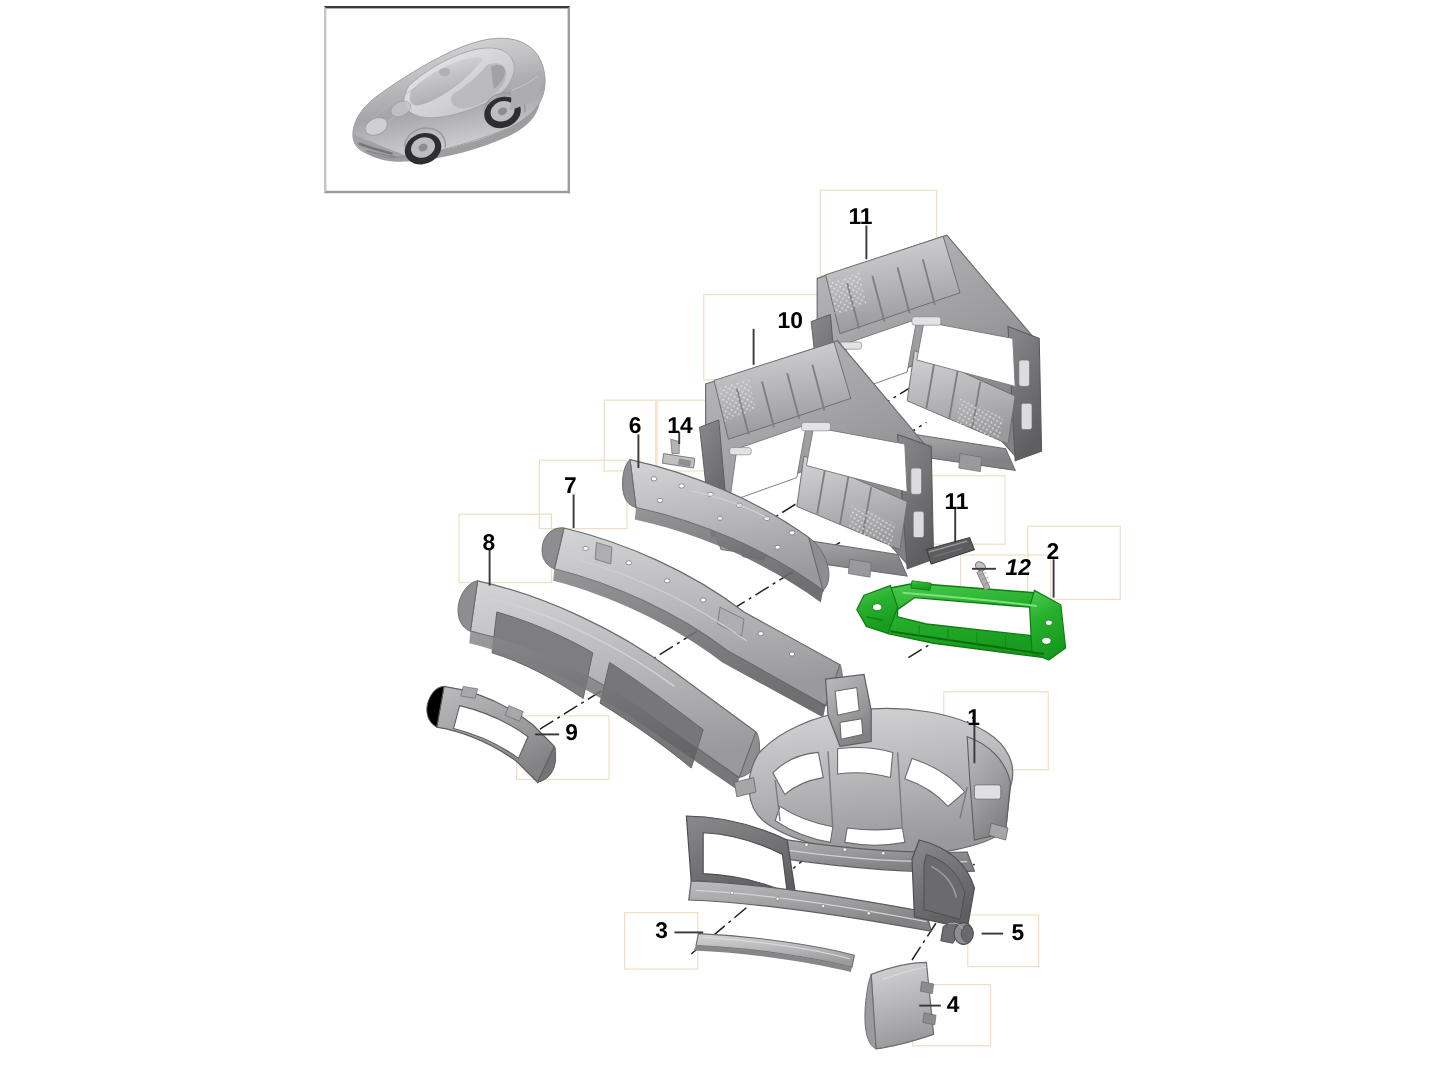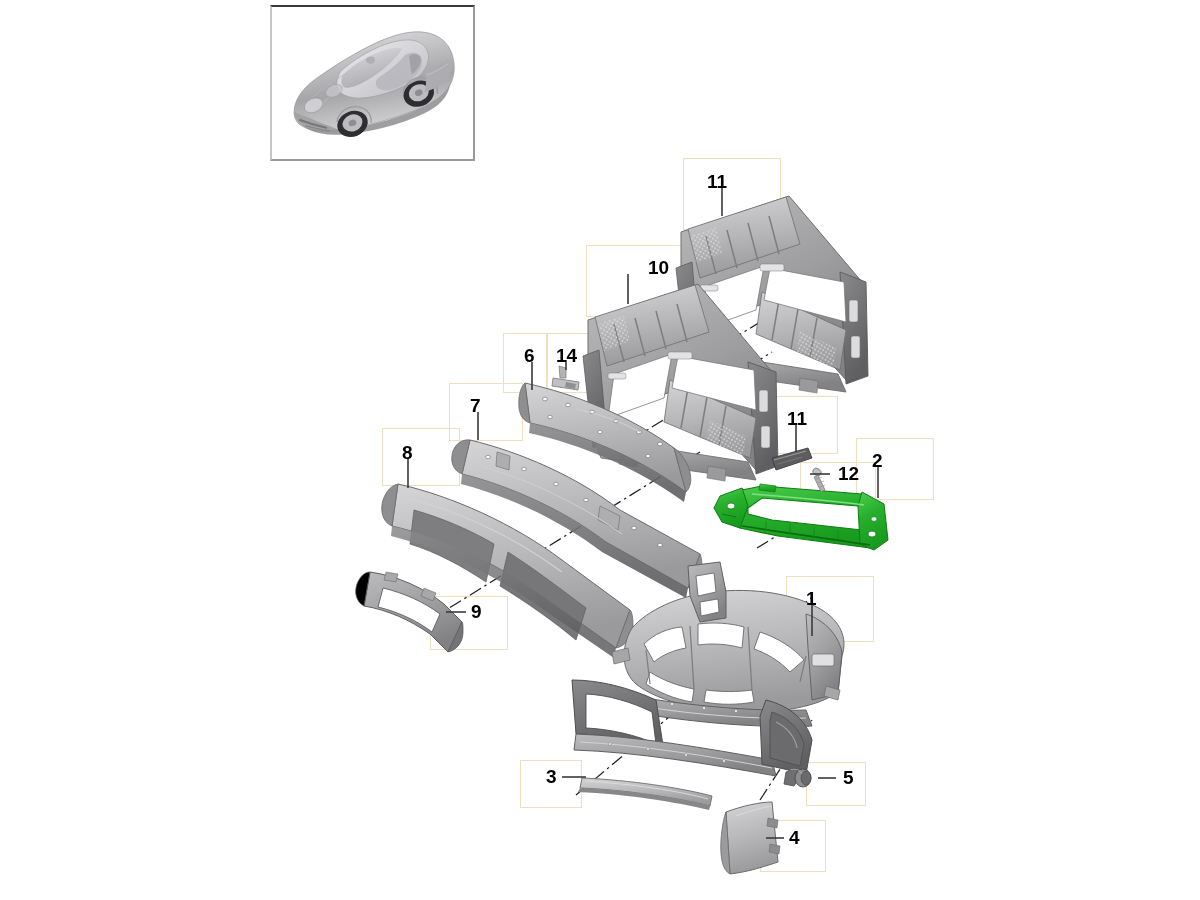--- a/index.html
+++ b/index.html
@@ -457,20 +457,20 @@
   </svg>
 
   <div class="callout" style="left:707px;top:172px;text-align:center;">11</div>
   <div class="callout" style="left:613px;top:258px;margin-left:35px;">10</div>
   <div class="callout" style="left:524px;top:346px;">6</div>
   <div class="callout" style="left:556px;top:346px;">14</div>
   <div class="callout" style="left:470px;top:396px;">7</div>
   <div class="callout" style="left:402px;top:443px;">8</div>
   <div class="callout" style="left:787px;top:409px;">11</div>
   <div class="callout" style="left:872px;top:451px;">2</div>
-  <div class="callout" style="left:838px;top:464px;">12</div>
+  <div class="callout" style="left:838px;top:464px;font-style:italic;">12</div>
   <div class="callout" style="left:806px;top:589px;">1</div>
   <div class="callout" style="left:471px;top:602px;">9</div>
   <div class="callout" style="left:546px;top:767px;">3</div>
   <div class="callout" style="left:843px;top:768px;">5</div>
   <div class="callout" style="left:789px;top:828px;">4</div>
 
 </div>
 
 </body></html>

